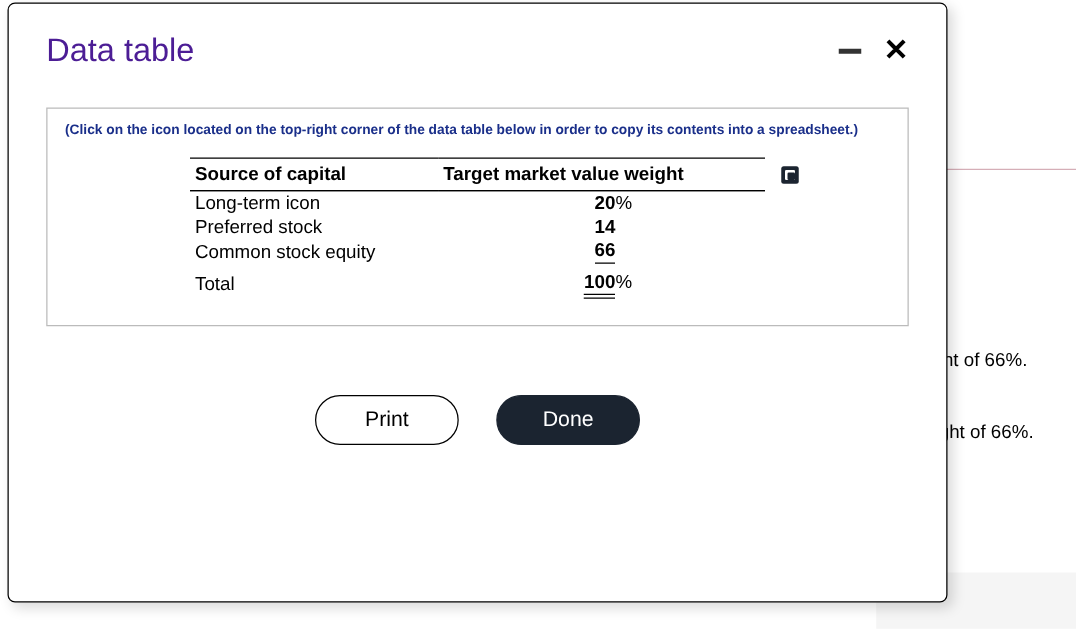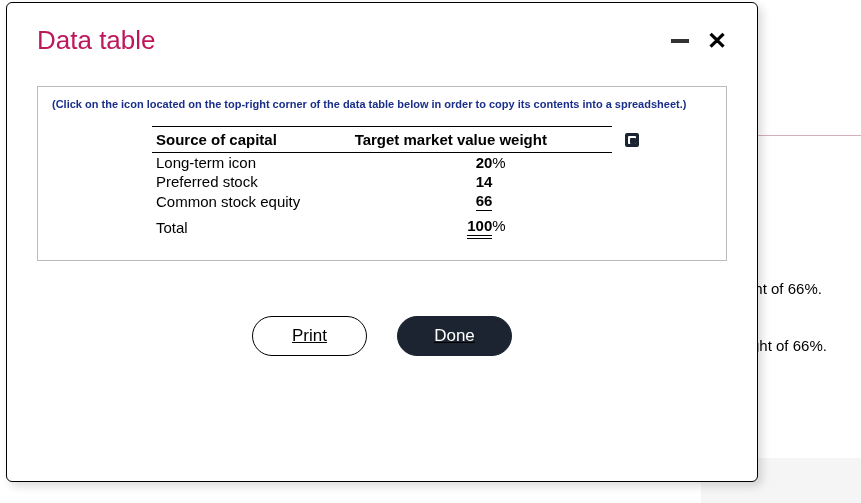--- a/index.html
+++ b/index.html
@@ -51,21 +51,21 @@
     box-shadow: 4px 4px 10px rgba(0,0,0,0.15);
   }
   .modal-header {
     display: flex;
     align-items: center;
     justify-content: space-between;
     padding: 22px 30px 10px 30px;
   }
   .modal-title {
     font-size: 26px;
-    color: #be185d;
+    color: #4c1d95;
     font-weight: 400;
     text-align: right;
   }
   .header-controls {
     display: flex;
     align-items: center;
     gap: 18px;
   }
   .min-icon {
     width: 18px;
@@ -145,21 +145,20 @@
   .underline-double .num {
     border-bottom: 4px double #000;
     padding-bottom: 1px;
   }
   .spacer-row td { height: 4px; }
   .button-row {
     display: flex;
     justify-content: center;
     gap: 30px;
     margin-top: 55px;
-    text-decoration: underline;
   }
   .btn {
     min-width: 115px;
     height: 40px;
     border-radius: 22px;
     font-size: 17px;
     display: flex;
     align-items: center;
     justify-content: center;
     cursor: pointer;

